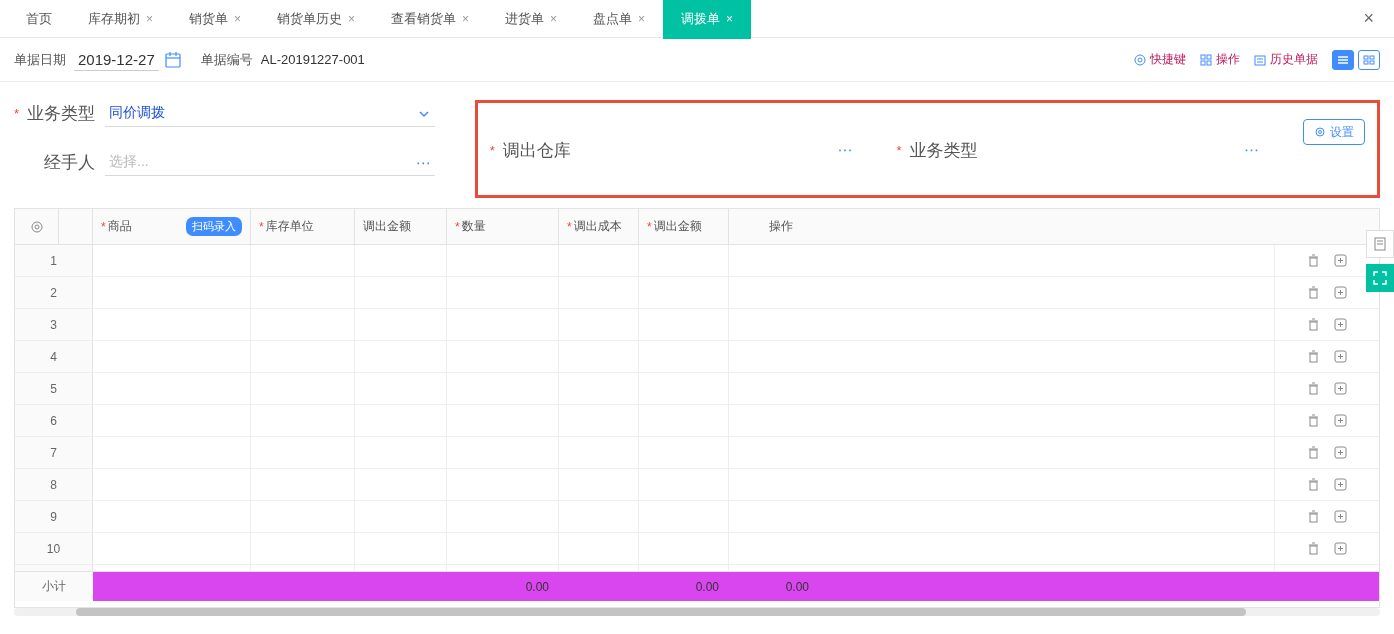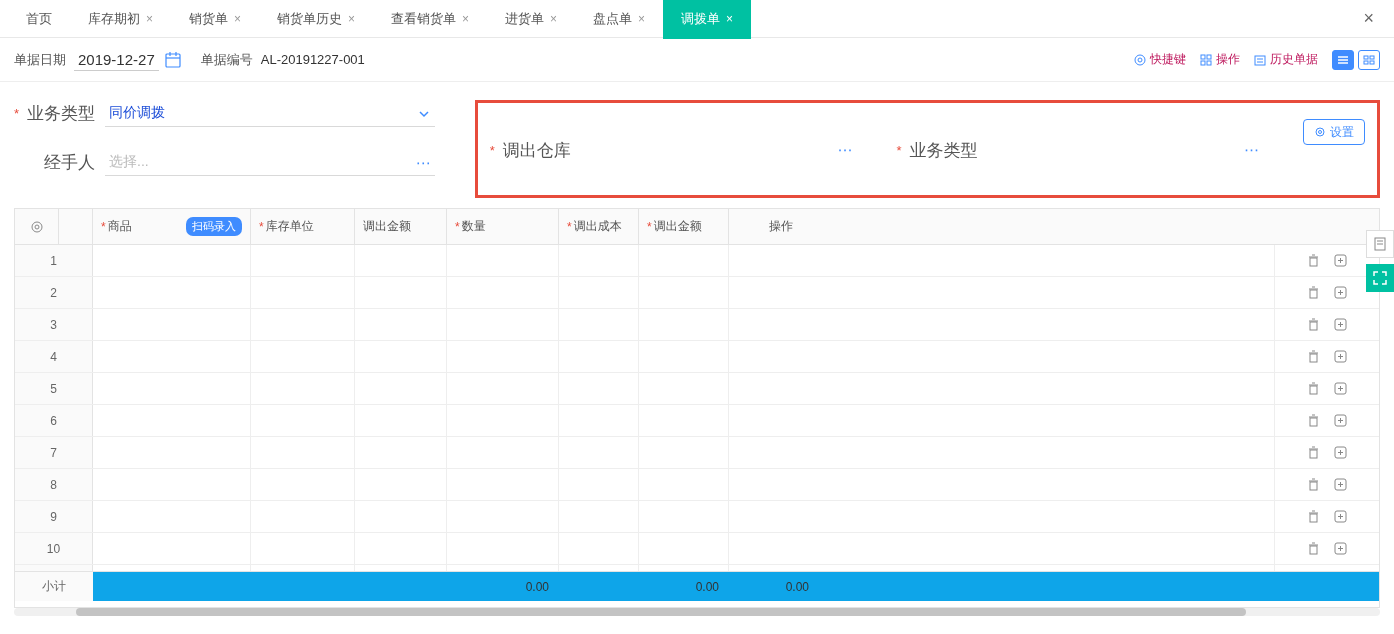--- a/index.html
+++ b/index.html
@@ -63,21 +63,21 @@
 .td.idx { width: 78px; justify-content: center; color: #666; background: #fafafa; border-right: 1px solid #e3e3e3; }
 .td.product { width: 158px; }
 .td.unit { width: 104px; }
 .td.spec { width: 92px; }
 .td.qty { width: 112px; }
 .td.cost { width: 80px; }
 .td.amount { width: 90px; }
 .td.avail { flex: 1; }
 .td.op { width: 104px; justify-content: center; gap: 14px; border-right: none; }
 .op-icon { color: #888; cursor: pointer; font-size: 14px; }
-.tfoot { display: flex; height: 30px; background: #0ea5e9; border-top: 1px solid #e3e3e3; }
+.tfoot { display: flex; height: 30px; background: #d946ef; border-top: 1px solid #e3e3e3; }
 .tfoot .td { border-right: none; }
 .tfoot .num { justify-content: flex-end; padding-right: 10px; }
 .scrollbar { height: 8px; background: #f0f0f0; margin: 0 14px; border-radius: 4px; position: relative; }
 .scrollbar .thumb { position: absolute; left: 62px; width: 1170px; height: 8px; background: #c3c3c3; border-radius: 4px; }
 
 
 .side-float { position: absolute; right: 0; top: 230px; display: flex; flex-direction: column; gap: 6px; }
 .side-btn { width: 28px; height: 28px; background: #fff; border: 1px solid #ddd; display: flex; align-items: center; justify-content: center; color: #888; cursor: pointer; }
 .side-btn.green { background: #00c1a2; color: #fff; border: none; }
 svg { display: block; }

